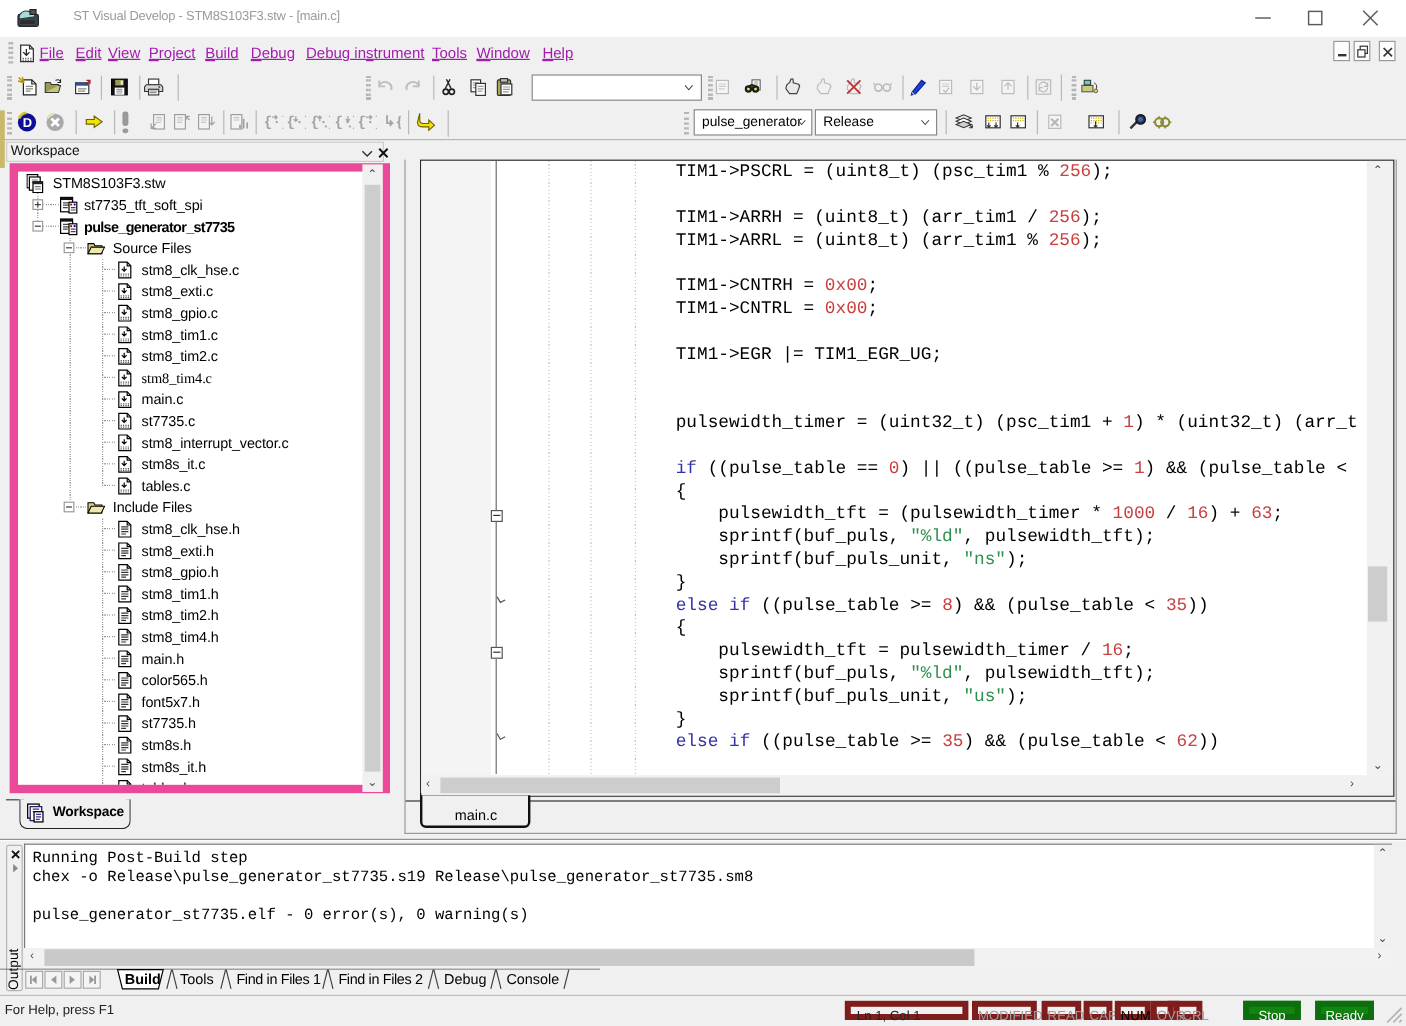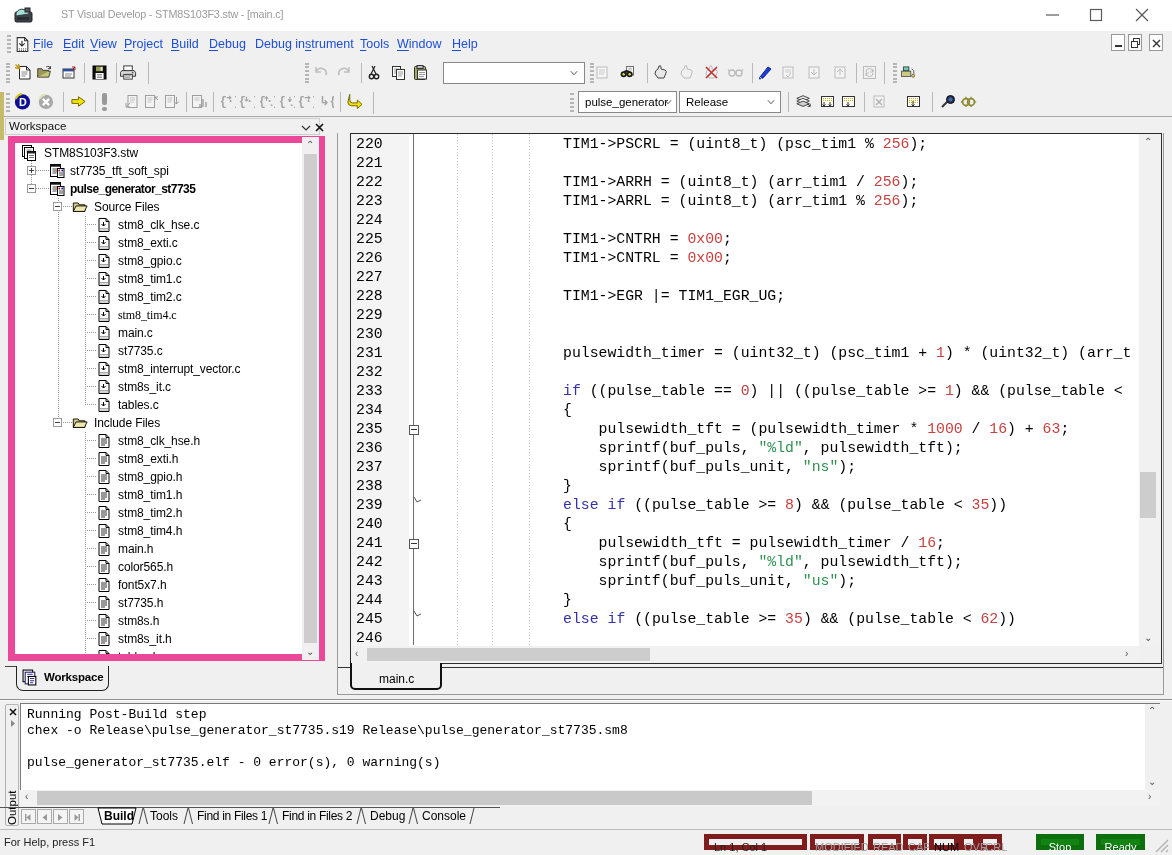--- a/index.html
+++ b/index.html
@@ -4,21 +4,21 @@
 <style>
   * { margin:0; padding:0; box-sizing:border-box; }
   html,body { width:1172px; height:855px; overflow:hidden; }
   body { font-family:"Liberation Sans", sans-serif; background:#f0f0f0; position:relative; }
   .abs { position:absolute; }
   
   #titlebar { left:0; top:0; width:1172px; height:31px; background:#ffffff; }
   #title-text { left:61px; top:8px; font-size:10.8px; color:#9b9b9b; letter-spacing:-0.2px; }
   
   #menubar { left:0; top:31px; width:1172px; height:27px; background:#f0f0f0; }
-  .menuitem { position:absolute; top:6px; font-size:12.5px; color:#1d4ed8; }
+  .menuitem { position:absolute; top:6px; font-size:12.5px; color:#a21caf;text-decoration:underline; }
   .menuitem u { text-decoration:underline; text-underline-offset:2px; }
   
   #tb1 { left:0; top:58px; width:1172px; height:30px; background:#f0f0f0; }
   #tb2 { left:0; top:88px; width:1172px; height:29px; background:#f0f0f0; border-bottom:1px solid #a8a8a8; }
   .grip { position:absolute; width:4px; border-left:2px dotted #b5b5b5; border-right:2px dotted #b5b5b5; }
   .tsep { position:absolute; width:1px; background:#b8b8b8; }
   .ticon { position:absolute; width:17px; height:17px; }
   .combo { position:absolute; background:#fff; border:1px solid #888; font-size:11.5px; color:#000; }
   .combo .arr { position:absolute; right:6px; top:6px; width:8px; height:8px; }
   
@@ -615,47 +615,20 @@
     <div style="position:absolute;left:58px;top:291px;width:10px;height:10px;background:#fff;border:1px solid #555;"></div>
     <div style="position:absolute;left:60px;top:295px;width:6px;height:1px;background:#333;"></div>
     <div style="position:absolute;left:58px;top:405px;width:10px;height:10px;background:#fff;border:1px solid #555;"></div>
     <div style="position:absolute;left:60px;top:409px;width:6px;height:1px;background:#333;"></div>
     <svg style="position:absolute;left:63px;top:363px" width="8" height="8">
         <path d="M0 0 L3 5 L7 3" stroke="#555" fill="none"></path>
       </svg>
     <svg style="position:absolute;left:63px;top:477px" width="8" height="8">
         <path d="M0 0 L3 5 L7 3" stroke="#555" fill="none"></path>
       </svg>
-    <pre id="linenums">220
-221
-222
-223
-224
-225
-226
-227
-228
-229
-230
-231
-232
-233
-234
-235
-236
-237
-238
-239
-240
-241
-242
-243
-244
-245
-246</pre>
 <div class="sb" style="left:788px;top:0;width:22px;height:512px;background:#f1f1f1;">
       <div class="chev" style="left:5px;top:2px;">⌃</div>
       <div class="chev" style="left:5px;top:498px;">⌄</div>
       <div class="sbthumb" style="left:1px;top:338px;width:16px;height:46px;"></div>
     </div>
     <div class="sb" style="left:0;top:512px;width:788px;height:17px;background:#f1f1f1;">
       <div class="chev" style="left:4px;top:2px;">‹</div>
       <div class="chev" style="left:774px;top:2px;">›</div>
       <div class="sbthumb" style="left:16px;top:2px;width:283px;height:13px;"></div>
     </div>

